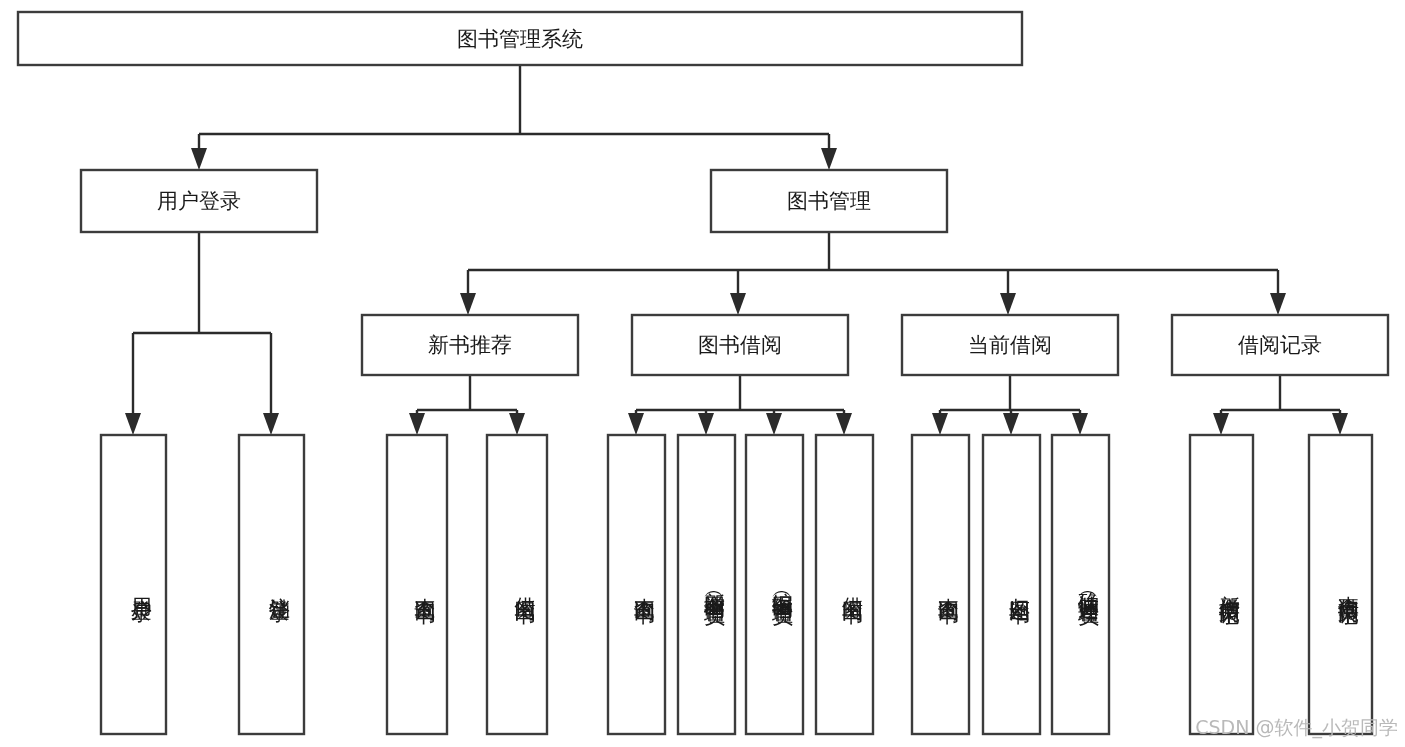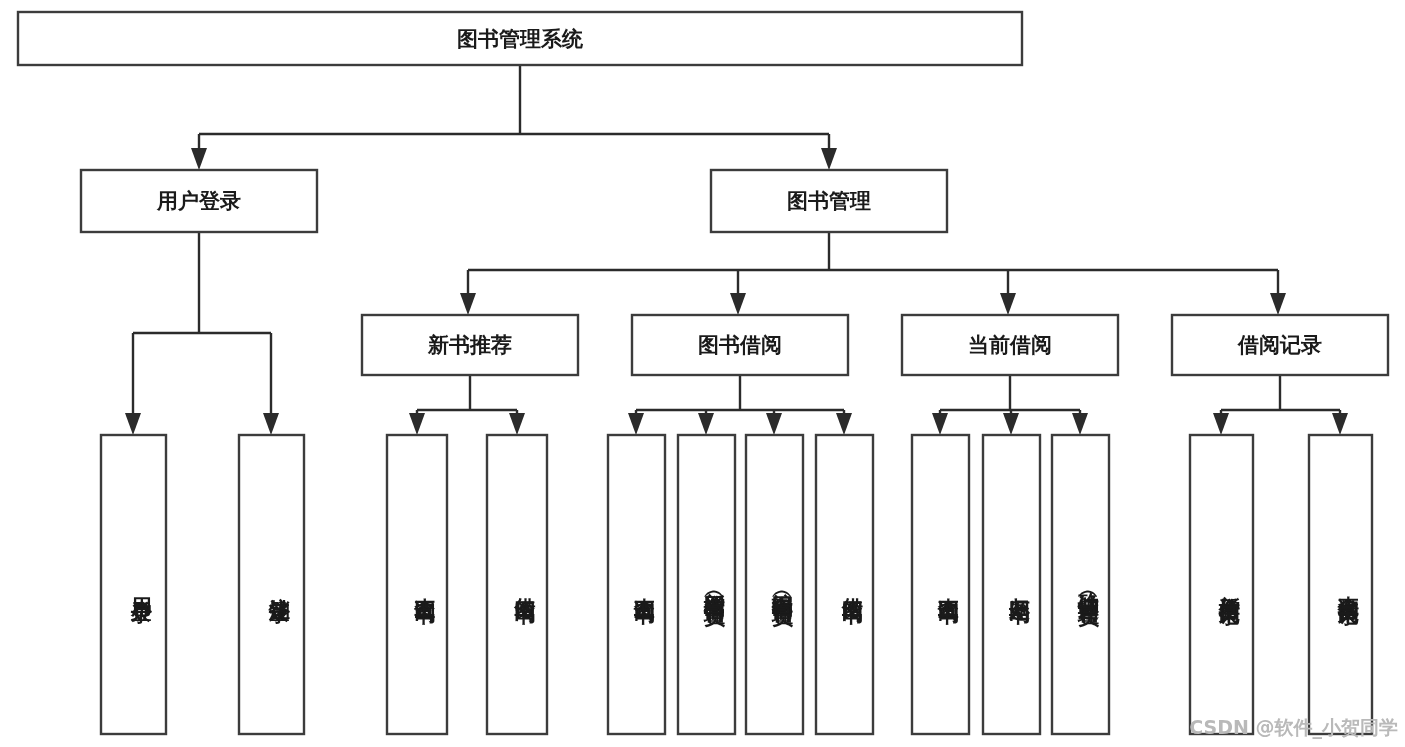--- a/index.html
+++ b/index.html
@@ -10,21 +10,20 @@
   }
   body {
     font-family: "DejaVu Sans", "Liberation Sans", sans-serif;
   }
   #diagram-root {
     position: relative;
     width: 1405px;
     height: 747px;
     background: #ffffff;
     overflow: hidden;
-    font-weight: bold;
   }
   svg#tree-svg {
     position: absolute;
     left: 0;
     top: 0;
     width: 1405px;
     height: 747px;
     display: block;
   }
   .node-box {

